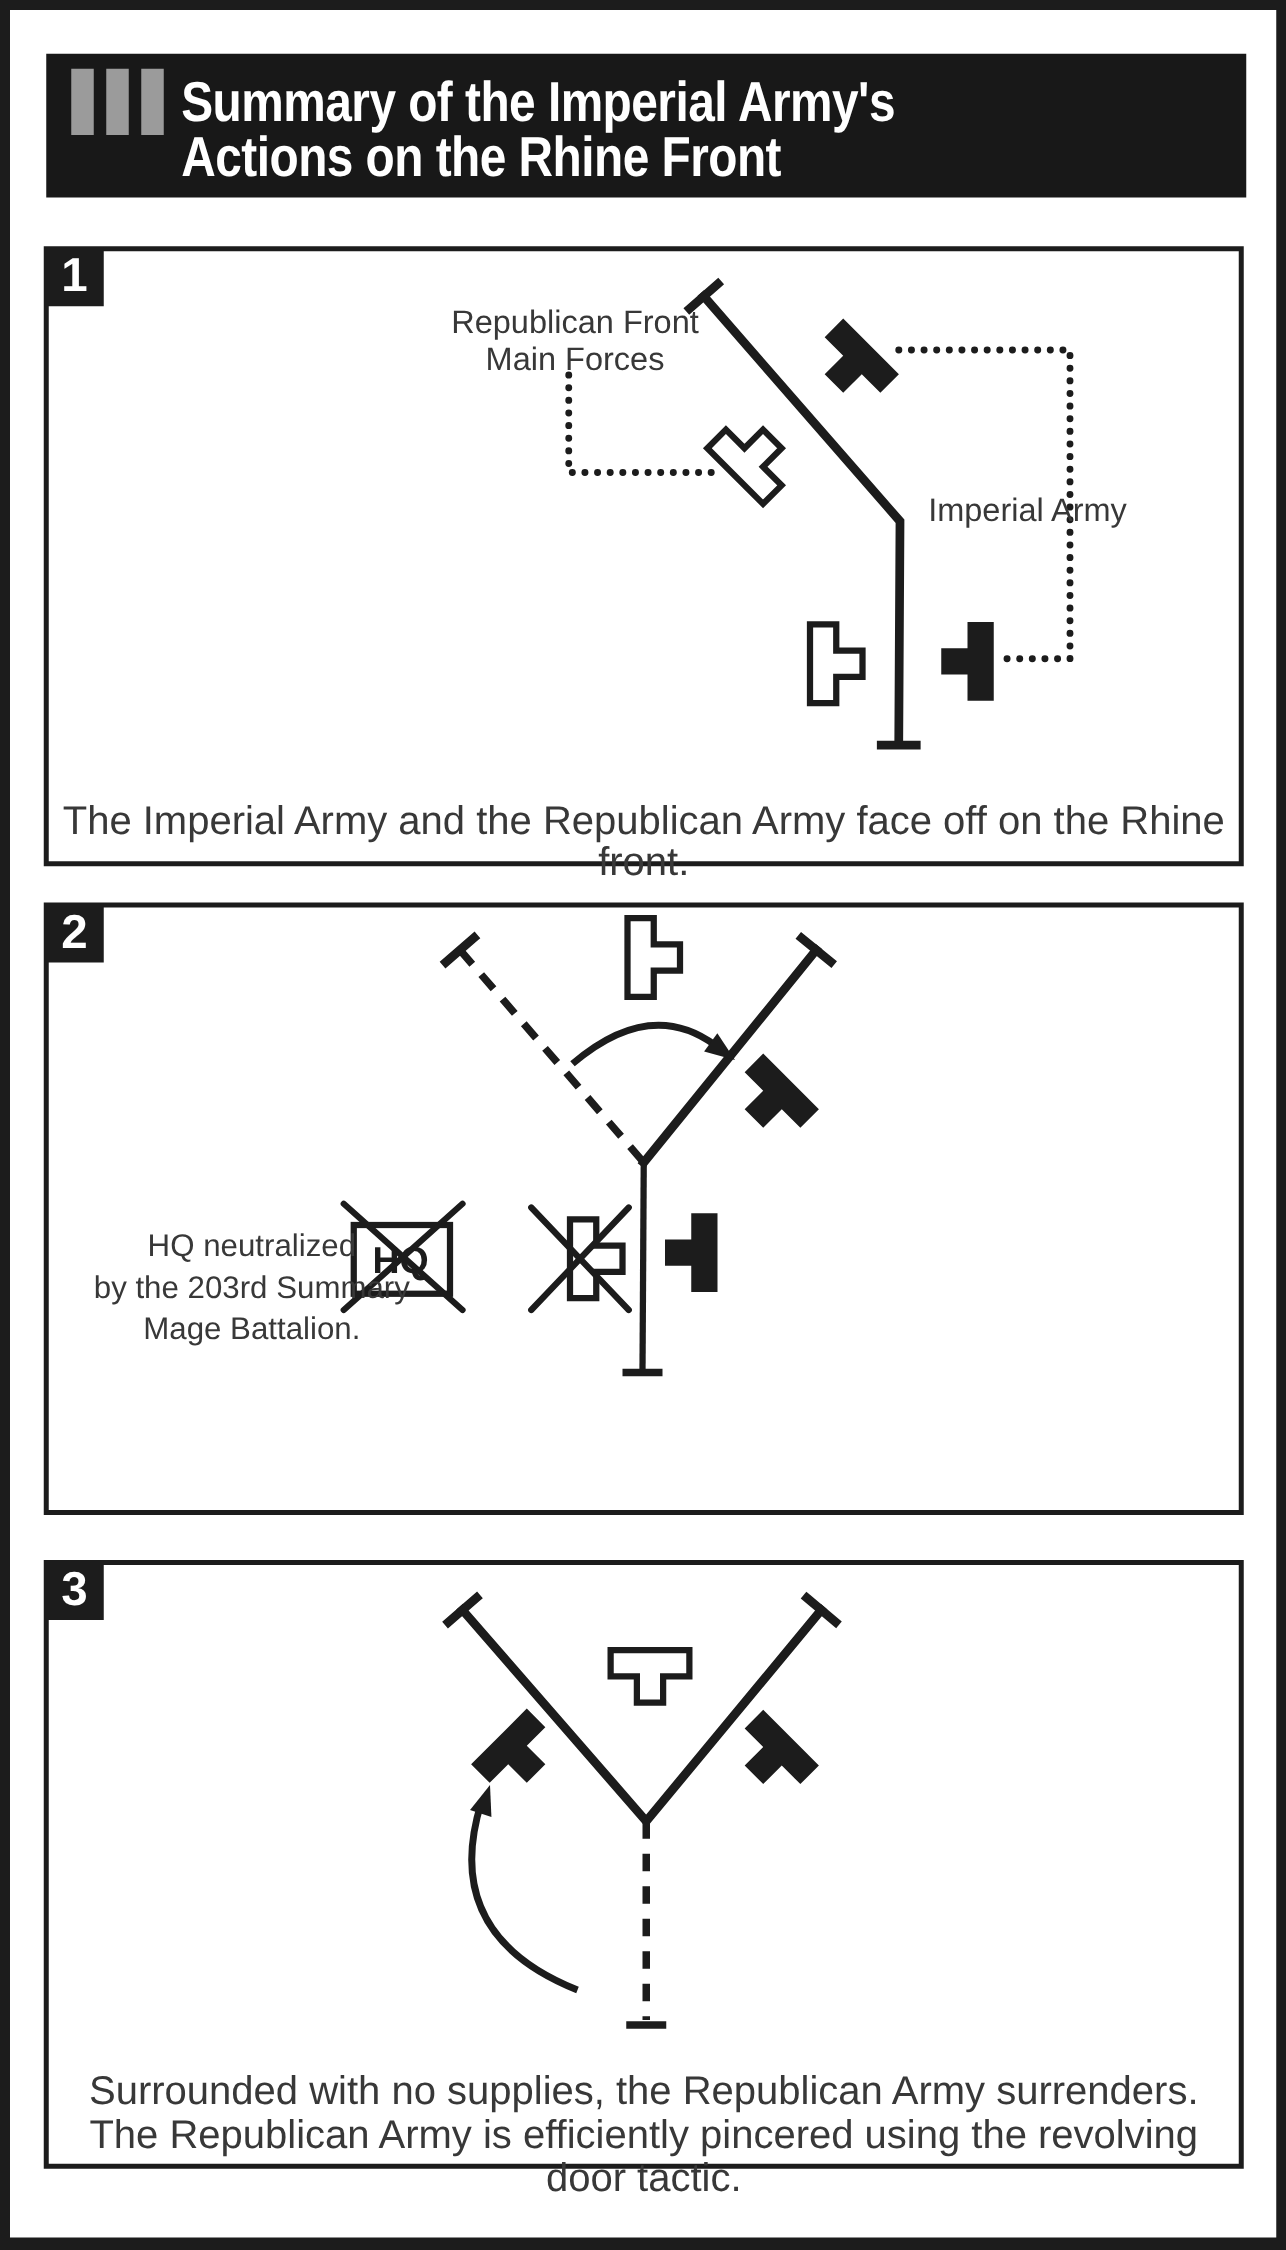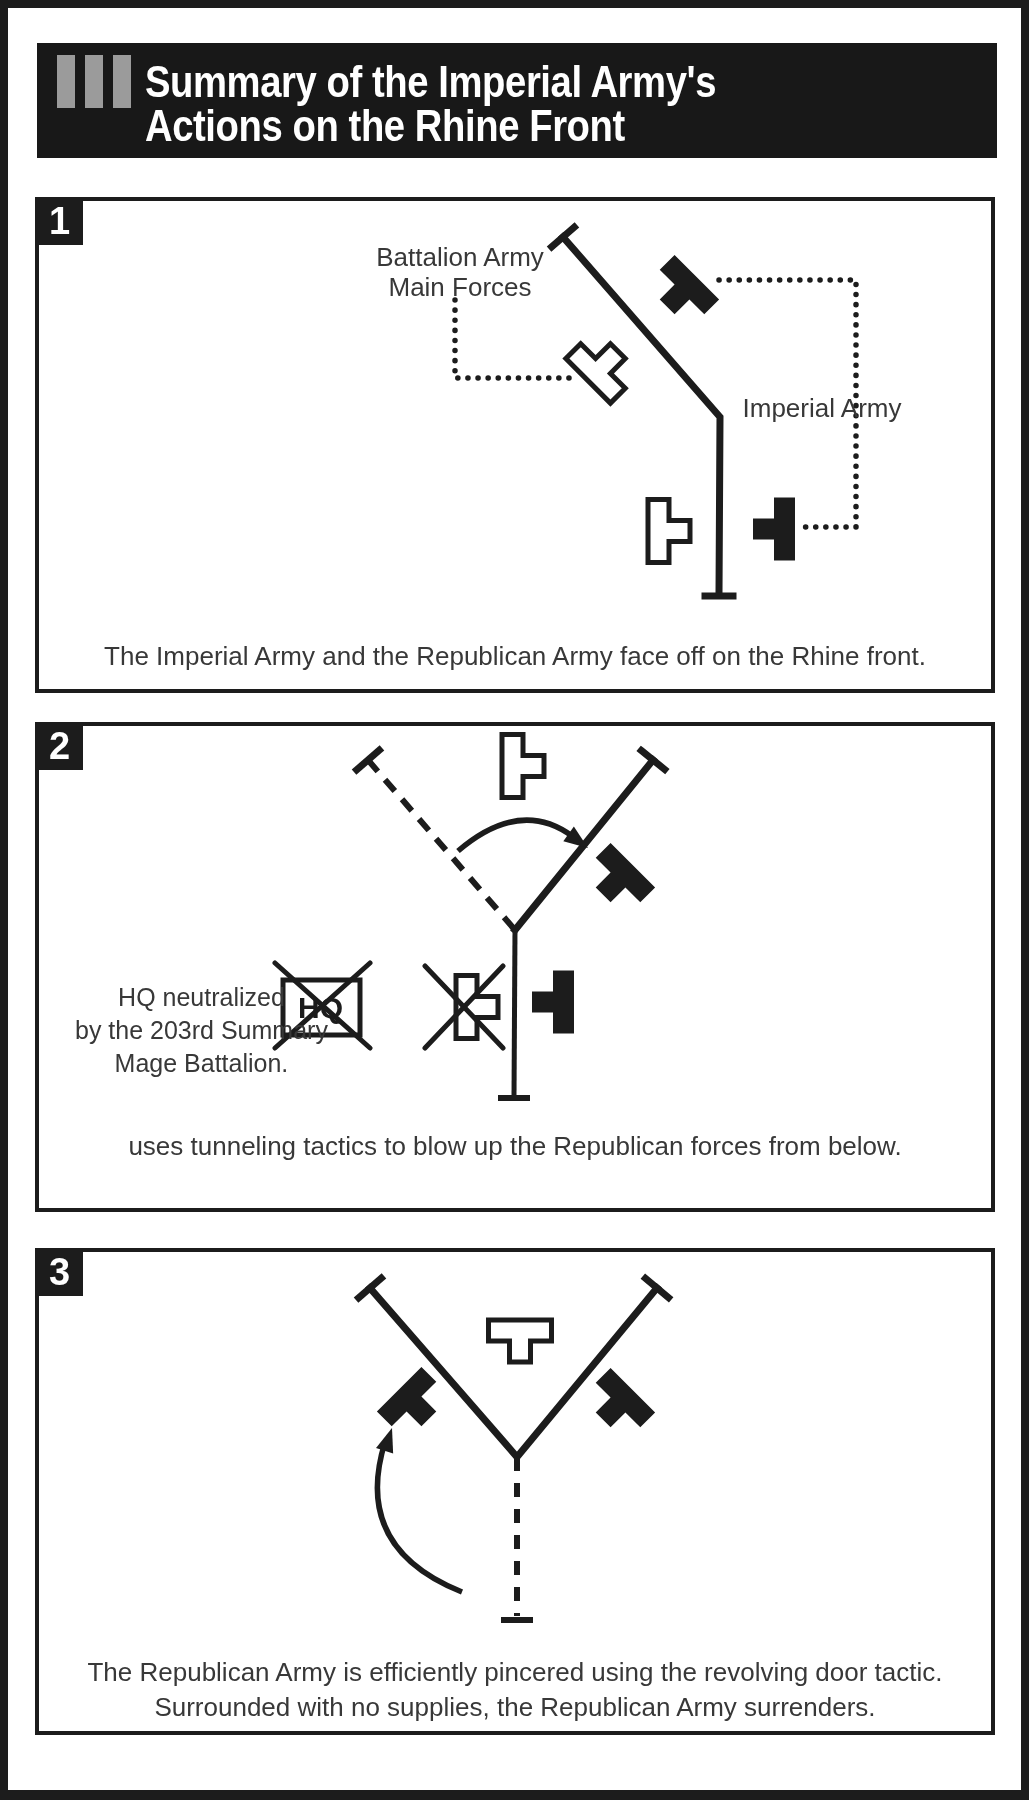--- a/index.html
+++ b/index.html
@@ -50,21 +50,21 @@
   .lbl{
     position:absolute;color:var(--text);font-size:26px;line-height:30px;
     text-align:center;
   }
   .note{
     position:absolute;color:var(--text);font-size:25px;line-height:33px;
     text-align:center;white-space:nowrap;margin-top:24px;
   }
   .caption{
     position:absolute;left:0;right:0;text-align:center;
-    color:var(--text);font-size:26px;line-height:33px;
+    color:var(--text);font-size:32px;line-height:33px;
   }
   
   .fl{stroke:var(--ink);stroke-width:7;fill:none;stroke-linecap:square;stroke-linejoin:miter;}
   .fl5{stroke:var(--ink);stroke-width:5;fill:none;}
   .tb{stroke:var(--ink);stroke-width:7;stroke-linecap:square;}
   .dash{stroke:var(--ink);stroke-width:6;stroke-dasharray:15 11;fill:none;}
   .dot{stroke:var(--ink);stroke-width:5.5;stroke-dasharray:0.1 10;stroke-linecap:round;fill:none;}
   .arrowline{stroke:var(--ink);stroke-width:5.5;fill:none;}
   .ah{fill:var(--ink);stroke:none;}
   .xline{stroke:var(--ink);stroke-width:5;stroke-linecap:round;}
@@ -107,21 +107,21 @@
       <line class="tb" x1="-15" y1="0" x2="15" y2="0" transform="translate(528,40) rotate(138.9)"></line>
       <line class="tb" x1="-14" y1="0" x2="14" y2="0" transform="translate(684,399)"></line>
 
       <use href="#tshape" class="u-black" transform="translate(647,95) rotate(45)"></use>
       <use href="#tshape" class="u-white" transform="translate(568,169) rotate(-135)"></use>
       <use href="#tshape" class="u-white" transform="translate(634,334) rotate(-90)"></use>
       <use href="#tshape" class="u-black" transform="translate(739,332) rotate(90)"></use>
     </svg>
     <div class="badge">1</div>
     <div class="lbl" style="left:316px;top:41px;width:210px;">
-      <div>Battalion Army</div>
+      <div>Republican Front</div>
       <div>Main Forces</div>
     </div>
     <div class="lbl" style="left:673px;top:192px;width:220px;">Imperial Army</div>
     <div class="caption" style="top:439px;">The Imperial Army and the Republican Army face off on the Rhine front.</div>
   </section>
 
   <section class="panel" id="panel2">
     <svg class="diagram" width="960" height="490" viewBox="0 0 960 490">
 
       <path class="dash" d="M333,38 L480,208"></path>
@@ -150,21 +150,20 @@
 
       <use href="#tshape" class="u-black" transform="translate(518,280) rotate(90)"></use>
     </svg>
     <div class="badge">2</div>
     <div class="note" style="left:36px;top:231px;">
       <div>HQ neutralized</div>
       <div>by the 203rd Summary</div>
       <div>Mage Battalion.</div>
     </div>
     <div class="caption" style="top:404px;">
-      <div>uses tunneling tactics to blow up the Republican forces from below.</div>
     </div>
   </section>
 
   <section class="panel" id="panel3">
     <svg class="diagram" width="960" height="487" viewBox="0 0 960 487">
 
       <path class="fl" d="M335,40 L482,209 L622,40"></path>
       <line class="tb" x1="-15" y1="0" x2="15" y2="0" transform="translate(335,40) rotate(139)"></line>
       <line class="tb" x1="-15" y1="0" x2="15" y2="0" transform="translate(622,40) rotate(40)"></line>
 
@@ -173,18 +172,18 @@
 
       <path class="arrowline" d="M427,344 Q317,300 350,194"></path>
       <path class="ah" d="M0,0 L-24,9 L-24,-9 Z" transform="translate(357,180) rotate(-72)"></path>
 
       <use href="#tshape" class="u-white" transform="translate(485,93)"></use>
       <use href="#tshape" class="u-black" transform="translate(379,156) rotate(-45)"></use>
       <use href="#tshape" class="u-black" transform="translate(583,157) rotate(45)"></use>
     </svg>
     <div class="badge">3</div>
     <div class="caption" style="top:403px;line-height:35px;">
+      <div>Surrounded with no supplies, the Republican Army surrenders.</div>
       <div>The Republican Army is efficiently pincered using the revolving door tactic.</div>
-      <div>Surrounded with no supplies, the Republican Army surrenders.</div>
     </div>
   </section>
 
 </div>
 
 </body></html>

